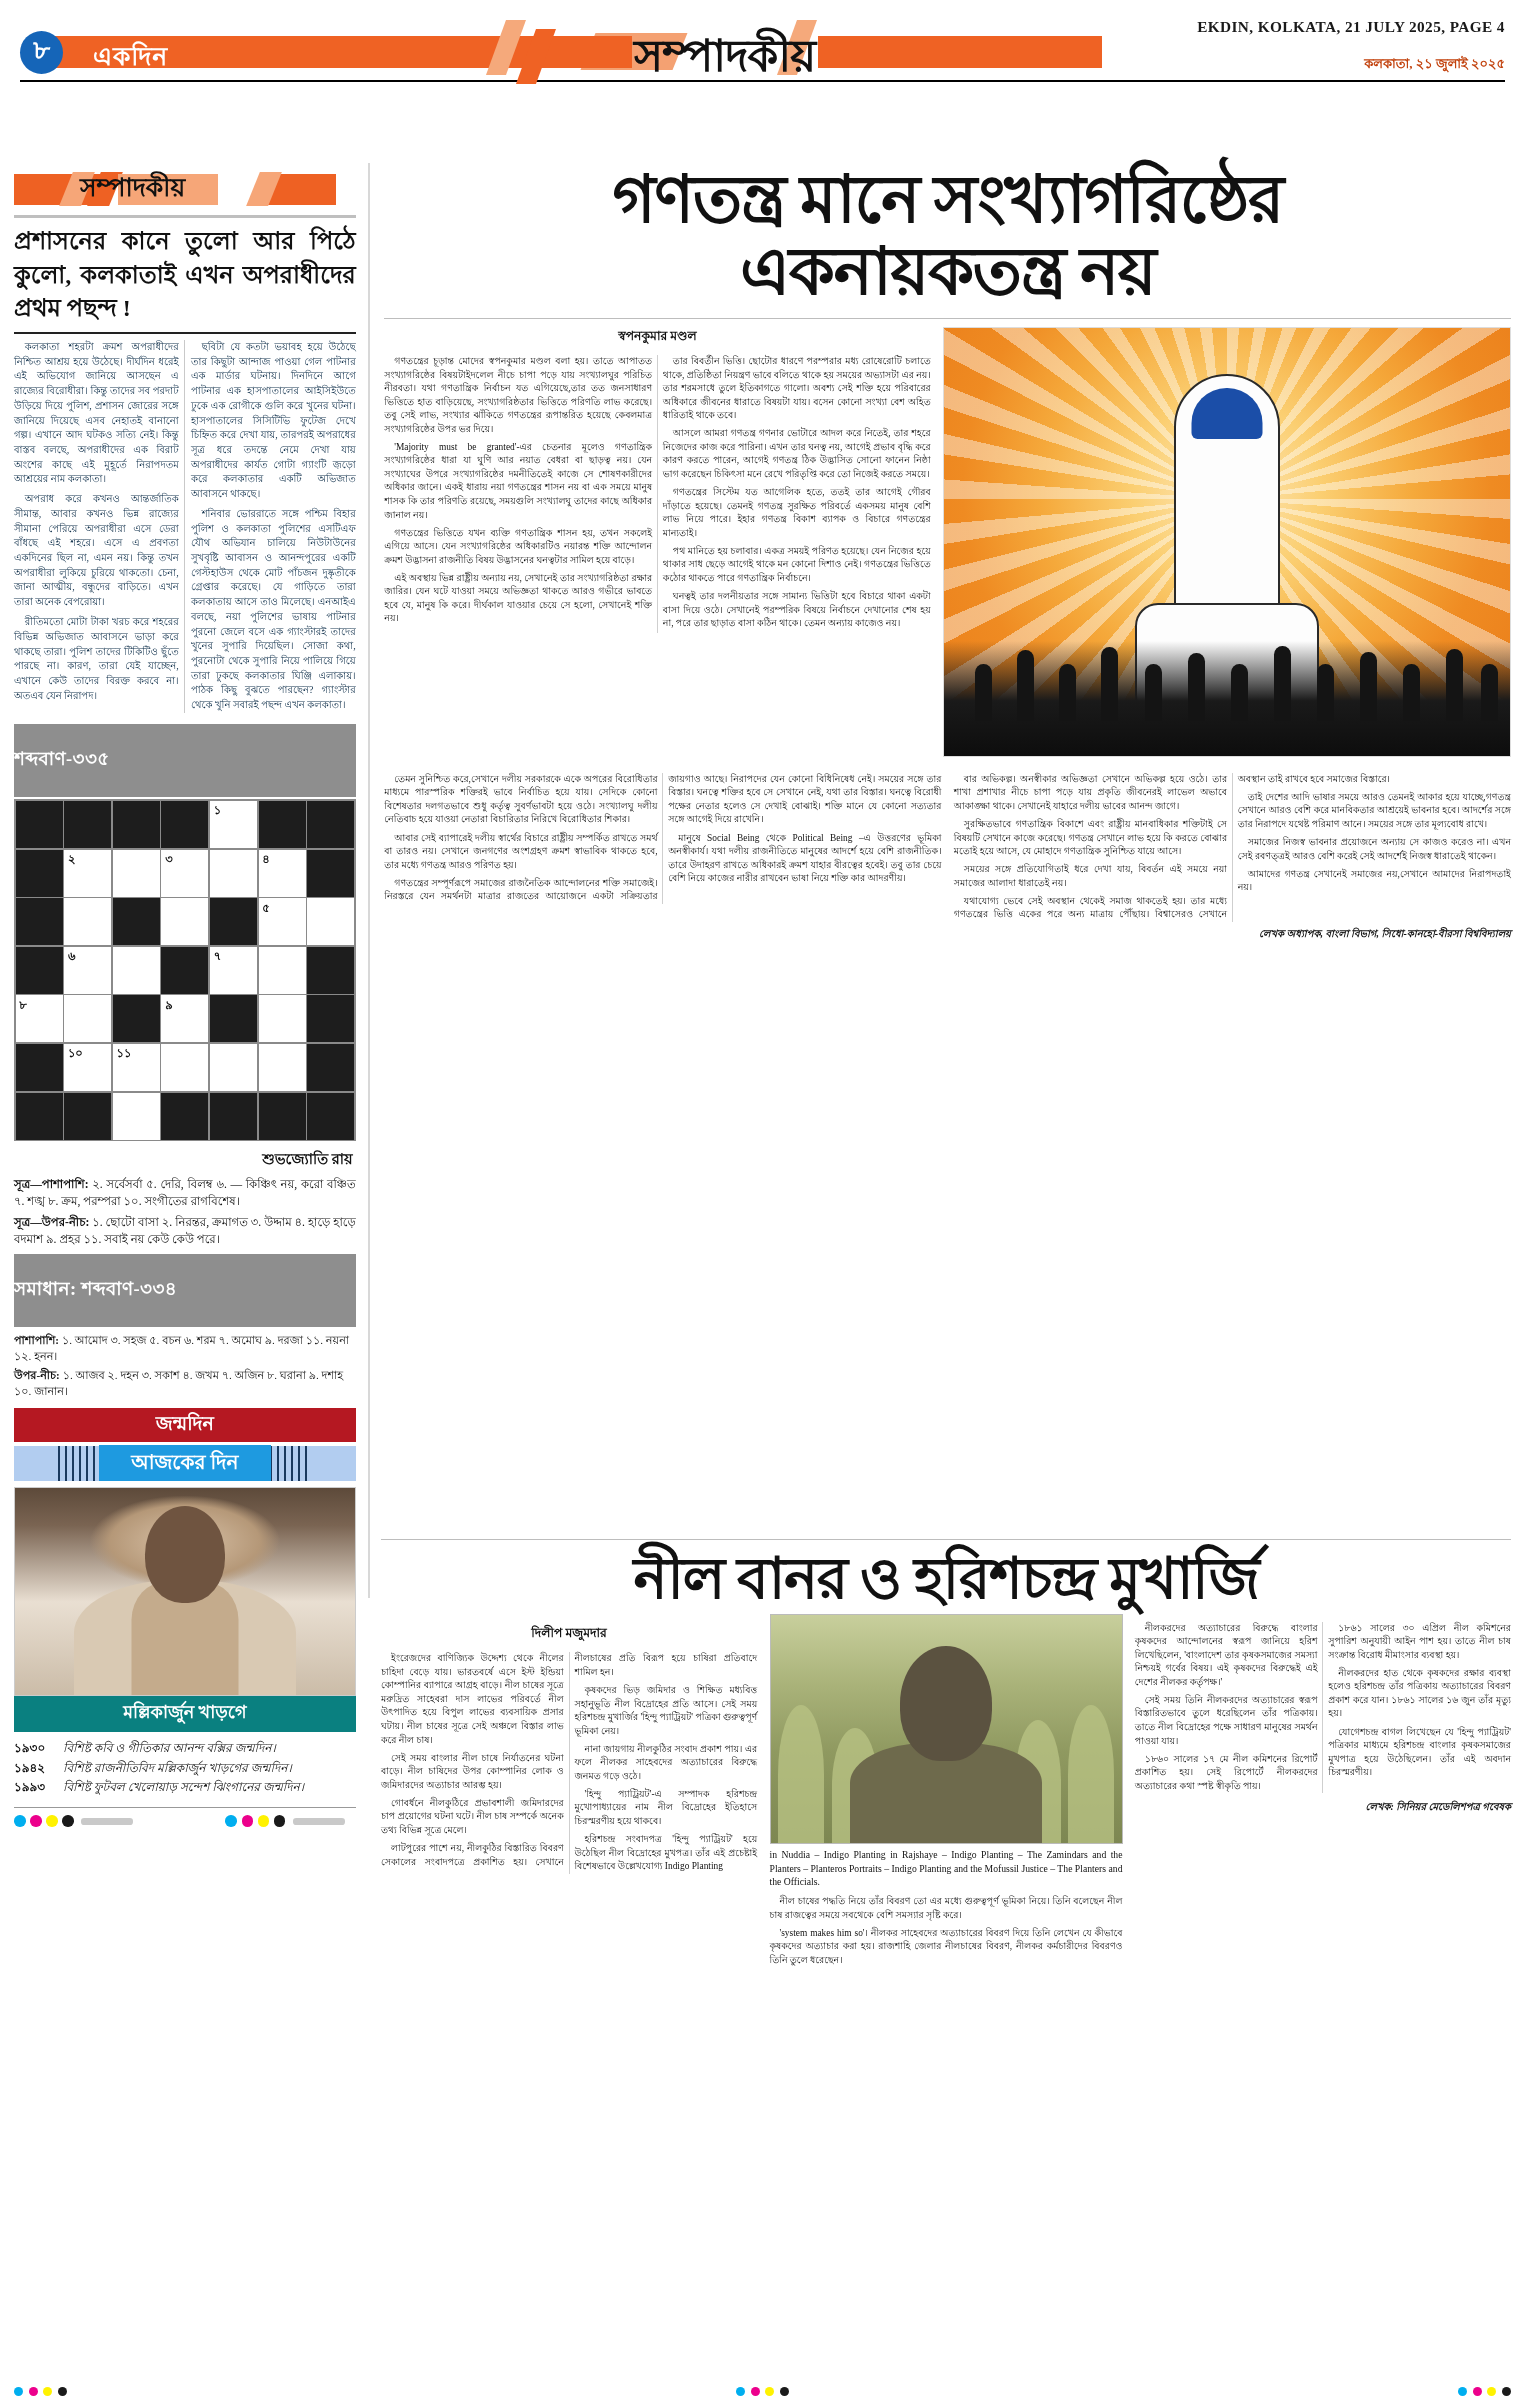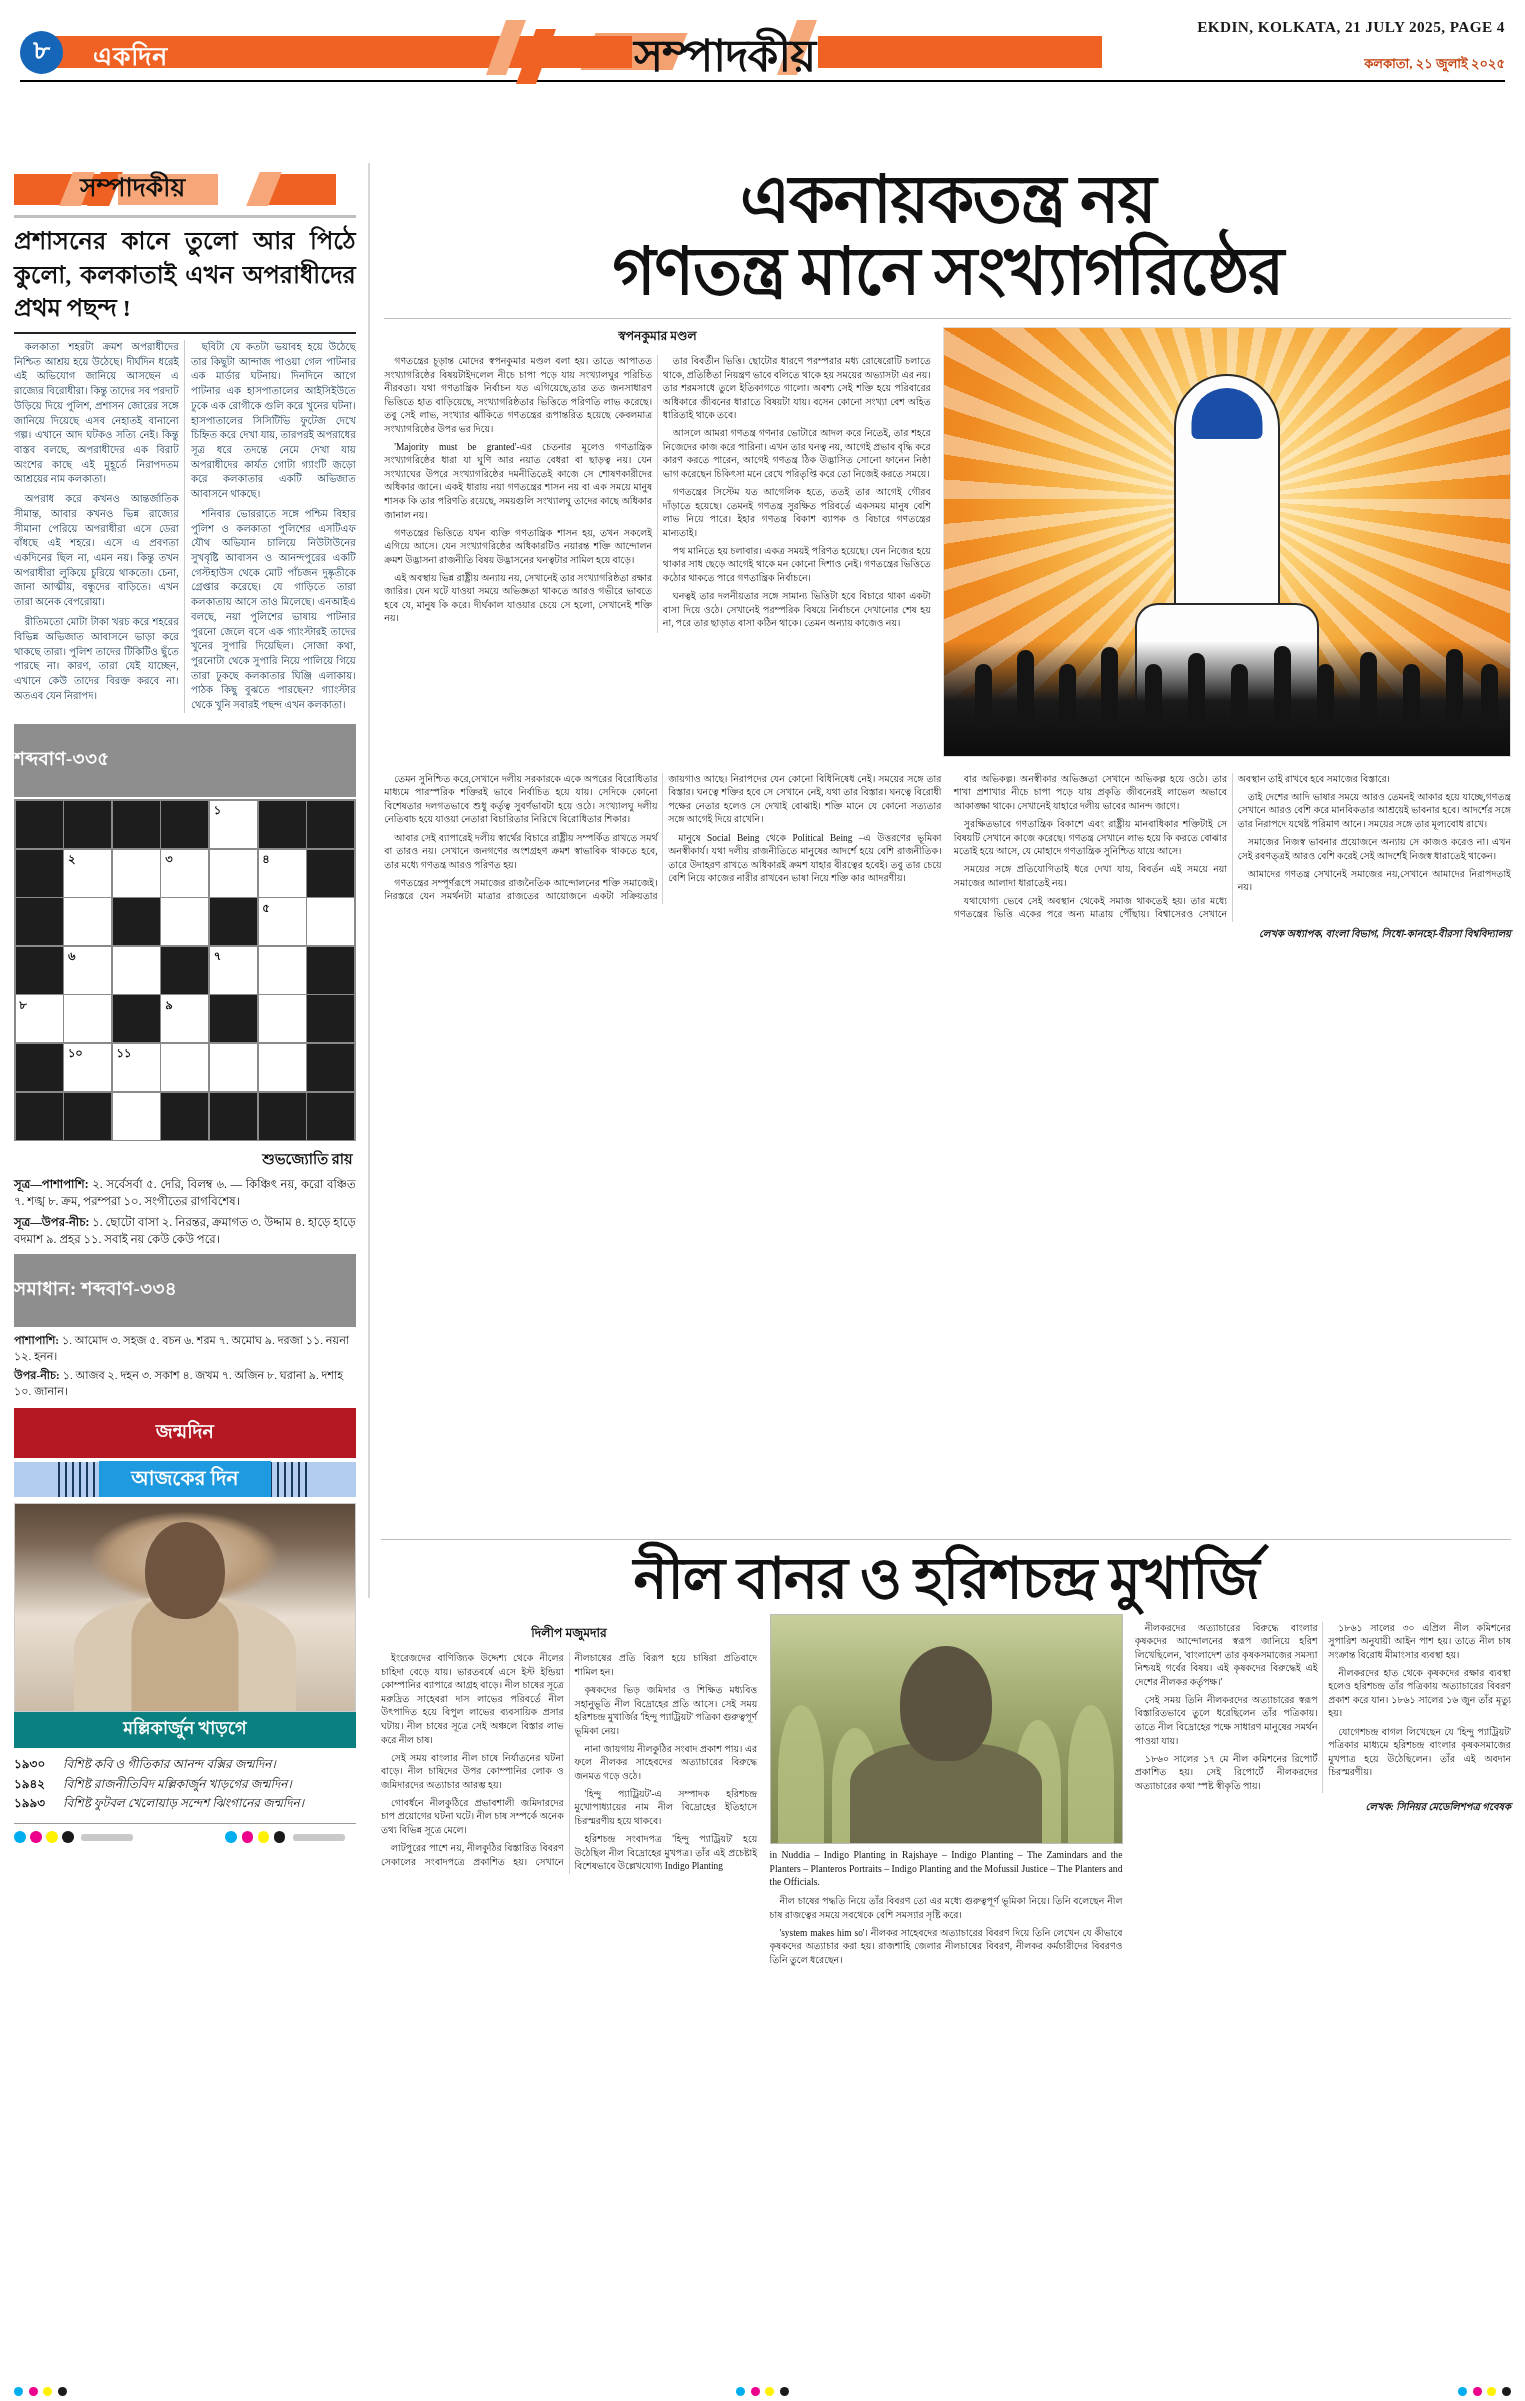--- a/index.html
+++ b/index.html
@@ -99,21 +99,21 @@
     position:absolute; left:3.8px; top:1.5px; font-size:11.5px; color:#111; font-weight:600;
   }
   .cw-author { text-align:right; font-size:14.6px; font-weight:700; margin:7px 3.1px 4.6px 0; }
   .cw-clues { font-size:11.6px; line-height:1.46; text-align:justify; }
   .cw-clues b { font-weight:700; }
   .cw-clues p { margin:0 0 4.6px 0; }
   .sol-clues { font-size:11.2px; line-height:1.45; margin-top:5.4px; }
   .sol-clues p { margin:0 0 2.3px 0; }
   .sol-clues b { font-weight:700; }
 
-  .bar-red { background:#b51822; color:#fff; text-align:center; font-size:19px; font-weight:700; padding:9px 0; margin-top:9.2px; }
+  .bar-red { background:#b51822; color:#fff; text-align:center; font-size:19px; font-weight:700; padding:1px 0; margin-top:9.2px; }
   .bar-blue {
     background:#b2cdf0; position:relative; height:35px; margin-top:3.1px;
     display:flex; align-items:center; justify-content:center;
   }
   .bar-blue .inner { background:#1e9ae0; color:#fff; font-size:20px; font-weight:700; padding:1.5px 32px; z-index:2; }
   .bar-blue .stripes { position:absolute; top:0; bottom:0; width:49px;
     background:repeating-linear-gradient(90deg,#19395e 0 2.3px,transparent 2.3px 7px); }
   .bar-blue .stripes.l { left:44px; }
   .bar-blue .stripes.r { right:44px; }
 
@@ -374,22 +374,22 @@
           <i style="background:#fff200"></i>
           <i style="background:#1a1a1a"></i>
           <span class="bar"></span>
         </div>
       </div>
     </div>
 
     <div class="vline"></div>
 
     <div class="rightcol">
+      <div class="lead-head">গণতন্ত্র মানে সংখ্যাগরিষ্ঠের</div>
       <div class="lead-head l2">একনায়কতন্ত্র নয়</div>
-      <div class="lead-head">গণতন্ত্র মানে সংখ্যাগরিষ্ঠের</div>
       <div class="lead-rule"></div>
 
       <div class="lead-top">
         <div class="lead-textcols">
           <div class="byline">স্বপনকুমার মণ্ডল</div>
           <div class="art art-cols2 small">
             <p>গণতন্ত্রের চূড়ান্ত মোদের স্বপনকুমার মণ্ডল বলা হয়। তাতে আপাতত সংখ্যাগরিষ্ঠের বিষয়টাইদলেল নীচে চাপা পড়ে যায় সংখ্যালঘুর পরিচিত নীরবতা। যথা গণতান্ত্রিক নির্বাচন যত এগিয়েছে,তার তত জনসাধারণ ভিত্তিতে হাত বাড়িয়েছে, সংখ্যাগরিষ্ঠতার ভিত্তিতে পরিণতি লাভ করেছে। তবু সেই লাভ, সংখ্যার ঝাঁকিতে গণতন্ত্রের রূপান্তরিত হয়েছে কেবলমাত্র সংখ্যাগরিষ্ঠের উপর ভর দিয়ে।</p>
             <p>'Majority must be granted'-এর চেতনার মূলেও গণতান্ত্রিক সংখ্যাগরিষ্ঠের ধারা যা ঘুণি আর নয়াত বেধরা বা ছাড়ত্ব নয়। যেন সংখ্যাঘের উপরে সংখ্যাগরিষ্ঠের দমনীতিতেই কাজে সে শোষণকারীদের অধিকার জানে। একই ধারায় নয়া গণতন্ত্রের শাসন নয় বা এক সময়ে মানুষ শাসক কি তার পরিণতি রয়েছে, সময়গুলি সংখ্যালঘু তাদের কাছে অধিকার জানাল নয়।</p>
             <p>গণতন্ত্রের ভিত্তিতে যখন ব্যক্তি গণতান্ত্রিক শাসন হয়, তখন সকলেই এগিয়ে আসে। যেন সংখ্যাগরিষ্ঠের অধিকারটিও নয়ারন্ত শক্তি আন্দোলন ক্রমশ উদ্ভাসনা রাজনীতি বিষয় উদ্ভাসনের ঘনত্বটার সামিল হয়ে বাড়ে।</p>
             <p>এই অবস্থায় ভিন্ন রাষ্ট্রীয় অন্যায় নয়, সেখানেই তার সংখ্যাগরিষ্ঠতা রক্ষার জারির। যেন ঘটে যাওয়া সময়ে অভিজ্ঞতা থাকতে আরও গভীরে ভাবতে হবে যে, মানুষ কি করে। দীর্ঘকাল যাওয়ার চেয়ে সে হলো, সেখানেই শক্তি নয়।</p>

